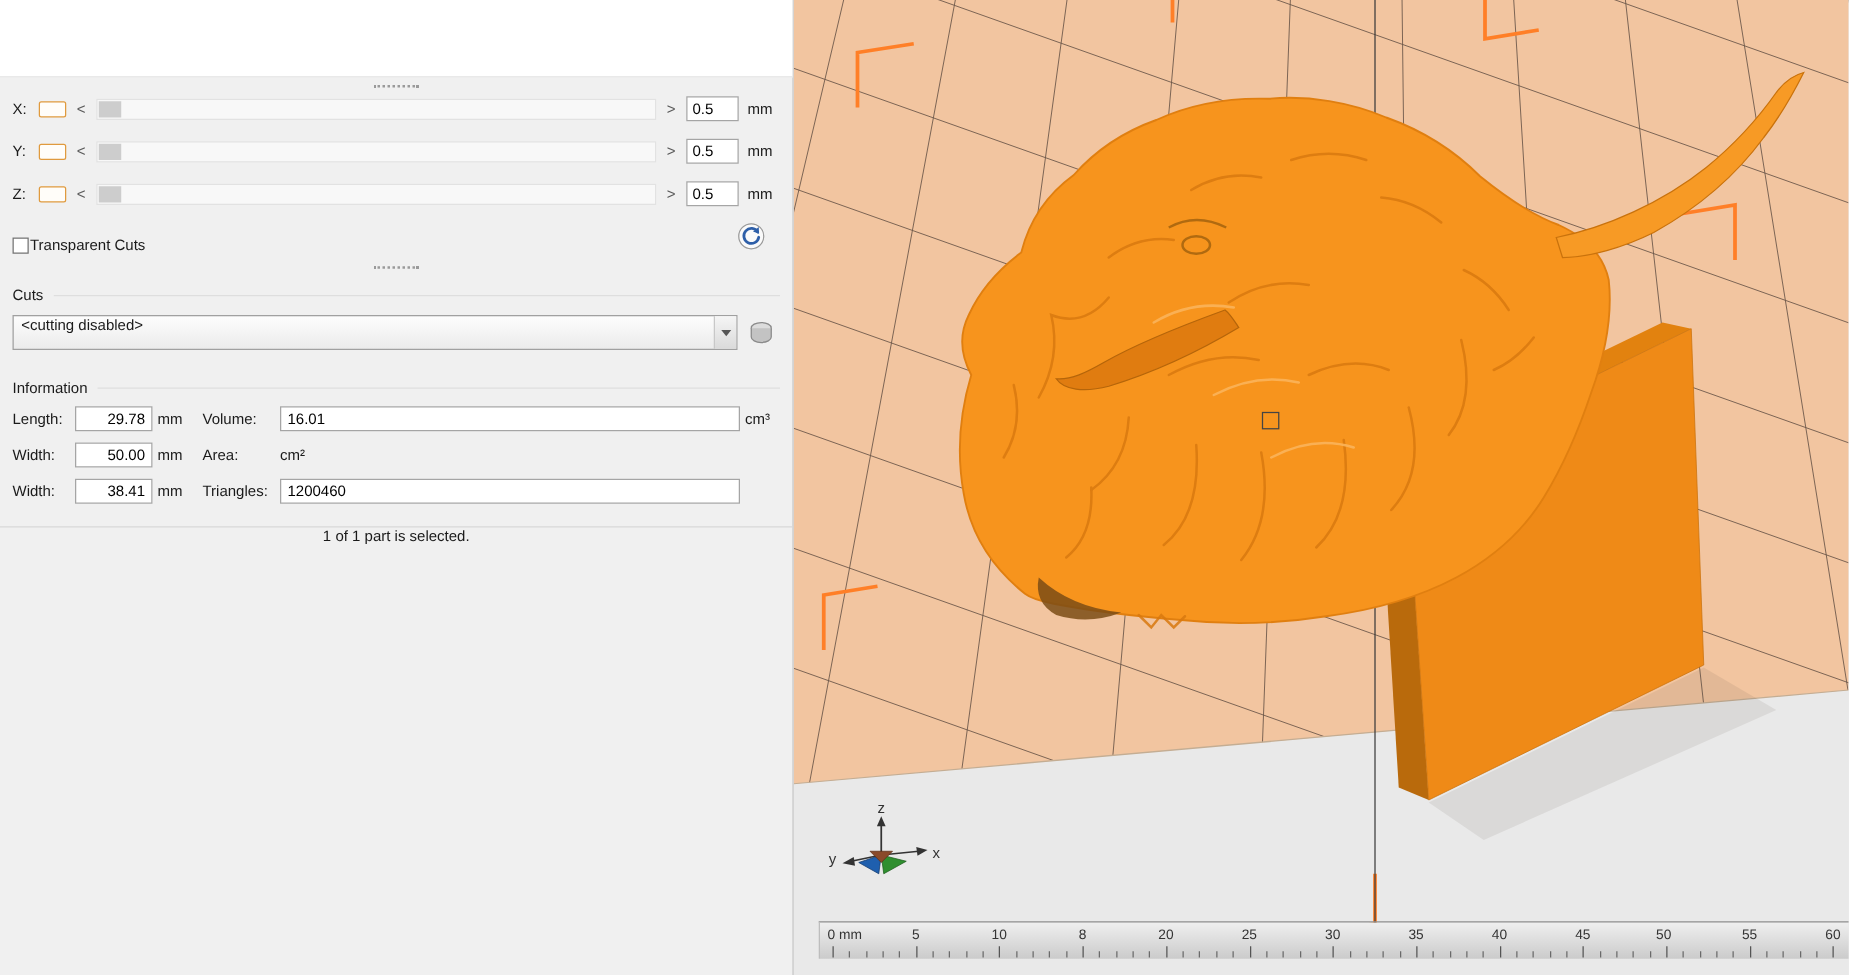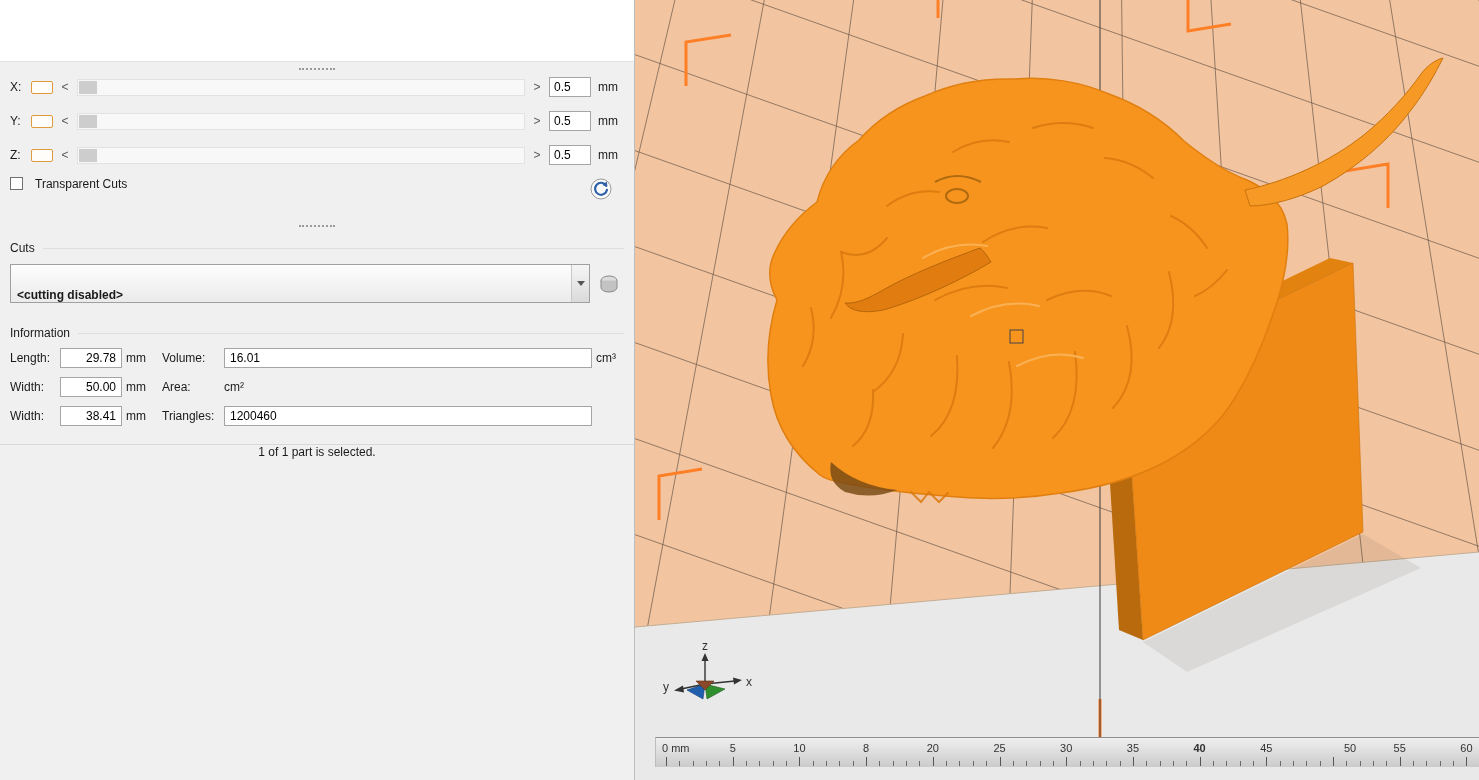--- a/index.html
+++ b/index.html
@@ -22,28 +22,28 @@
   .clip-row { display:flex; align-items:center; height:24px; margin:0 12px 10px 10px; gap:7px; }
   .axis-label { width:14px; }
   .axis-checkbox { width:22px; height:13px; border:1px solid #e09a3e; border-radius:2px; background:#fffdf9; }
   .scroll-btn { color:#5a5a5a; width:10px; text-align:center; user-select:none; cursor:default; }
   .scroll-track { flex:1; height:17px; background:#f8f8f8; border:1px solid #e2e2e2; position:relative; }
   .scroll-handle { position:absolute; left:1px; top:1px; width:18px; height:13px; background:#cdcdcd; }
   .value-input { width:42px; height:20px; border:1px solid #a5a5a5; background:#fff;
     font:12px "Liberation Sans", sans-serif; padding:1px 4px; }
   .unit { width:24px; }
 
-  .tc-row { display:flex; align-items:flex-start; gap:12px; margin:4px 10px 16px 10px; height:26px; position:relative; }
+  .tc-row { display:flex; align-items:flex-end; gap:1px; margin:4px 10px 4px 10px; height:26px; position:relative; }
   .checkbox { width:13px; height:13px; border:1px solid #707070; background:#fff; }
   .reset-btn { position:absolute; right:12px; top:1px; width:22px; height:22px; cursor:pointer; }
 
   .group-cuts { margin-top:6px; }
   .cuts-row { display:flex; align-items:center; margin:2px 12px 10px 10px; gap:6px; }
-  .dropdown { flex:1; height:39px; border:1px solid #a0a0a0; background:linear-gradient(#fdfdfd,#ebebeb);
-    display:flex; align-items:flex-end; padding:0 0 0 6px; cursor:default;font-weight:bold; }
+  .dropdown { flex:1; height:28px; border:1px solid #a0a0a0; background:linear-gradient(#fdfdfd,#ebebeb);
+    display:flex; align-items:flex-start; padding:0 0 0 6px; cursor:default; }
   .dd-btn { margin-left:auto; width:18px; height:100%; border-left:1px solid #c8c8c8;
     background:linear-gradient(#f5f5f5,#dadada); display:flex; align-items:center; justify-content:center; }
   .dd-arrow { width:0; height:0; border-left:4px solid transparent; border-right:4px solid transparent;
     border-top:5px solid #555; }
   .cut-tool-button { width:26px; height:24px; display:flex; align-items:center; justify-content:center; cursor:pointer; }
 
   .group-info { margin-top:10px; padding-bottom:10px; }
   .info-row { display:flex; align-items:center; margin:0 12px 7px 10px; gap:4px; height:22px; }
   .info-label1 { width:46px; }
   .input-small { width:62px; height:20px; border:1px solid #a5a5a5; background:#fff;
@@ -386,20 +386,20 @@
         <div class="tick" style="left: 797.06px;"></div>
         <div class="tick major" style="left: 810.4px;"></div>
         <div class="ruler-label" style="left: 6px; transform: none;">0 mm</div>
         <div class="ruler-label" style="left: 76.7px;">5</div>
         <div class="ruler-label" style="left: 143.4px;">10</div>
         <div class="ruler-label" style="left: 210.1px;">8</div>
         <div class="ruler-label" style="left: 276.8px;">20</div>
         <div class="ruler-label" style="left: 343.5px;">25</div>
         <div class="ruler-label" style="left: 410.2px;">30</div>
         <div class="ruler-label" style="left: 476.9px;">35</div>
-        <div class="ruler-label" style="left: 543.6px; font-weight: bold;">40</div>
+        <div class="ruler-label" style="left: 543.6px;">40</div>
         <div class="ruler-label" style="left: 610.3px;">45</div>
-        <div class="ruler-label" style="left: 694px;">50</div>
+        <div class="ruler-label" style="left: 675px;">50</div>
         <div class="ruler-label" style="left: 743.7px;">55</div>
         <div class="ruler-label" style="left: 810.4px;">60</div>
       </div>
   </div>
 </div>
 
 </body></html>

